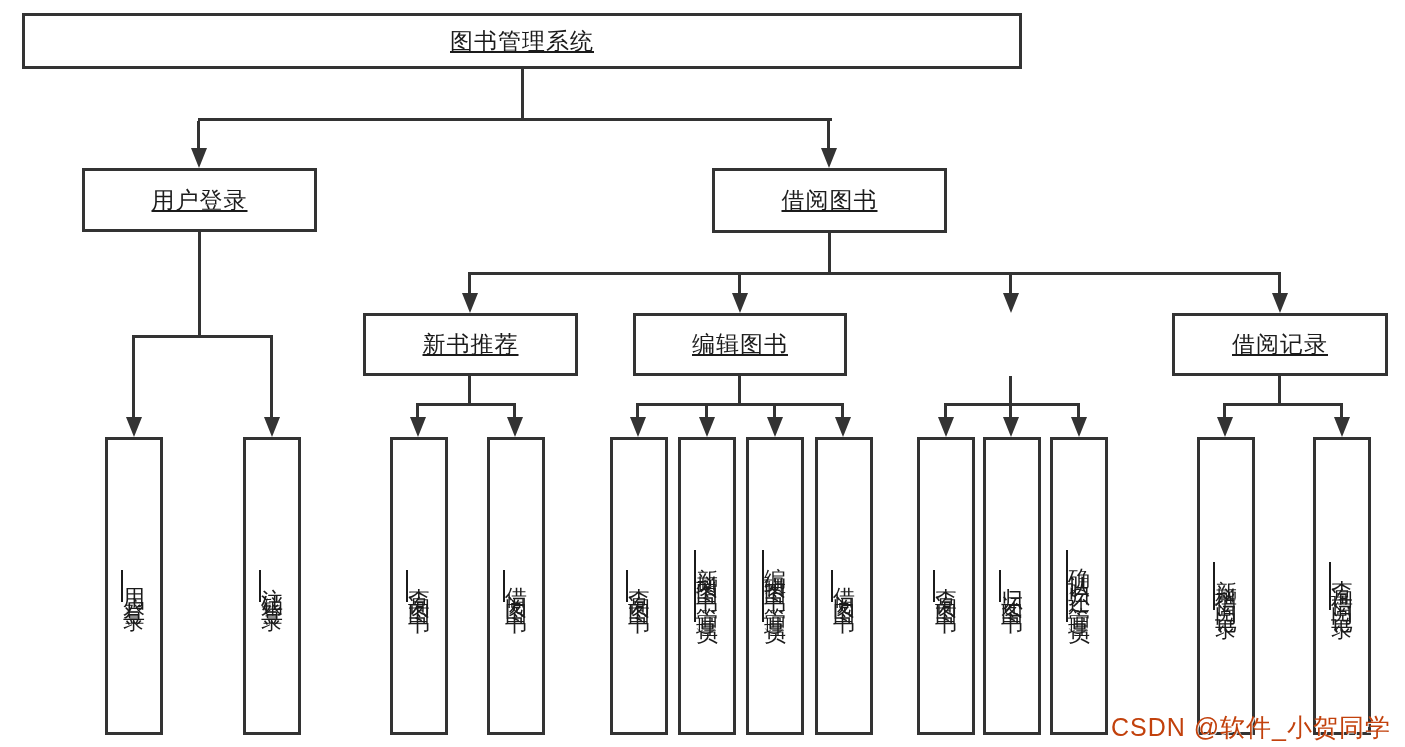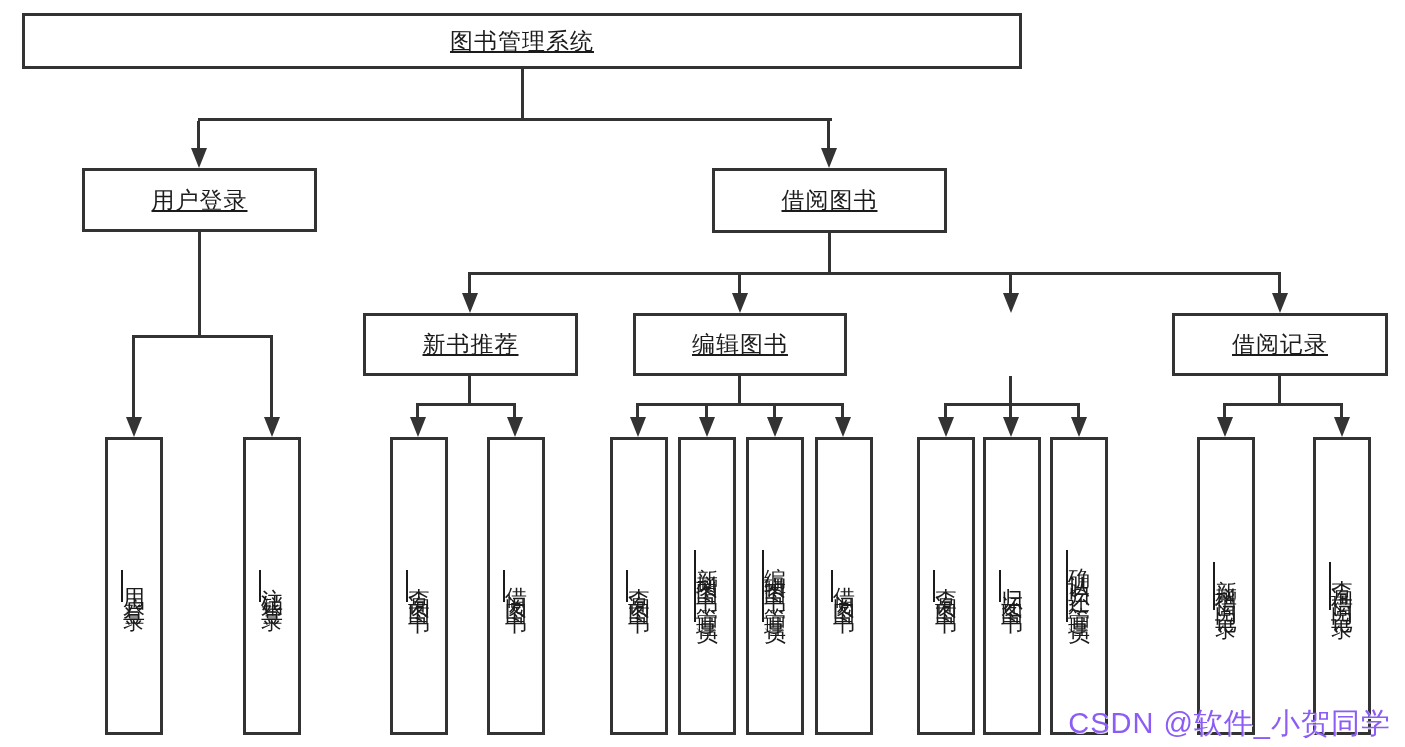--- a/index.html
+++ b/index.html
@@ -20,21 +20,21 @@
   .vline,.hline,.stem{position:absolute;background:#333333;}
   .vline,.stem{width:3px;}
   .hline{height:3px;}
   .head{
     position:absolute;width:0;height:0;
     border-left:8px solid transparent;border-right:8px solid transparent;
     border-top:20px solid #333333;
   }
   .watermark{
     position:absolute;right:14px;bottom:3px;z-index:5;
-    font-size:29px;color:#8b5cf6;letter-spacing:1px;
+    font-size:25px;color:#c2410c;letter-spacing:1px;
     text-shadow:1px 1px 0 rgba(255,255,255,0.85);
   }
 </style>
 </head>
 <body>
 
 <div class="canvas">
 
   <div class="box" style="left:22px;top:13px;width:1000px;height:56px">图书管理系统</div>
 

